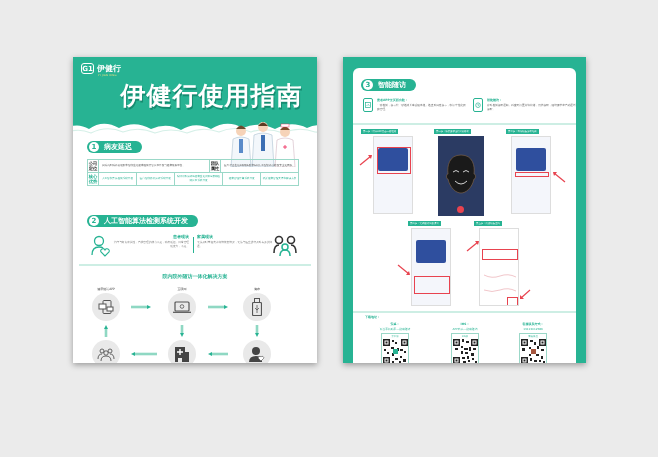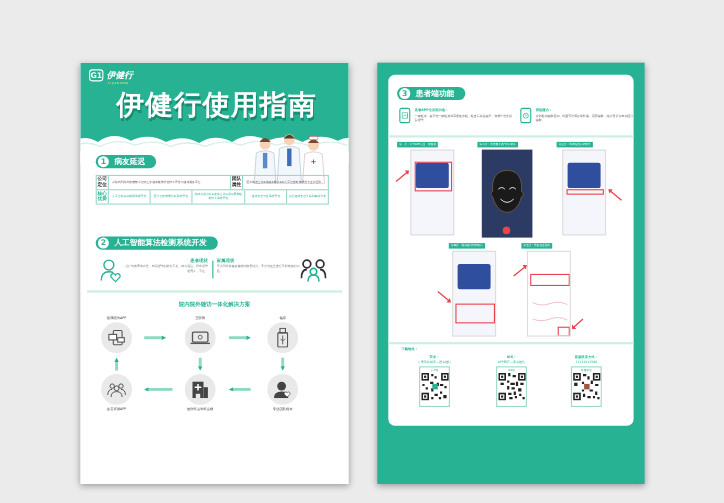--- a/index.html
+++ b/index.html
@@ -1,27 +1,27 @@
 <!DOCTYPE html>
 <html><head>
 <meta charset="utf-8">
 <style>
   *{box-sizing:border-box;margin:0;padding:0;}
   html,body{width:658px;height:457px;overflow:hidden;}
   body{background:#ebebeb;font-family:"DejaVu Sans","Liberation Sans",sans-serif;position:relative;color:#333;}
-  .page{position:absolute;top:57px;height:383px;box-shadow:0 2px 6px rgba(0,0,0,0.35);overflow:hidden;}
+  .page{position:absolute;top:57px;height:306px;box-shadow:0 2px 6px rgba(0,0,0,0.35);overflow:hidden;}
   .page-left{left:73px;width:244px;background:#fff;}
   .page-right{left:343px;width:243px;background:#27b393;}
   .hdr{position:absolute;left:0;top:0;width:244px;height:80px;background:#27b393;}
   .cloud{position:absolute;left:-10px;top:62px;width:264px;height:30px;}
   .logo{position:absolute;left:8px;top:6px;display:flex;align-items:center;gap:3px;}
   .logo-mark{width:13px;height:11px;border:1.5px solid #fff;border-radius:3px;font-size:7px;color:#fff;font-weight:bold;display:flex;align-items:center;justify-content:center;}
-  .logo-txt{font-size:8px;color:#fff;font-weight:bold;font-style:italic;}
+  .logo-txt{font-size:8px;color:#fff;font-weight:bold;}
   .logo-sub{position:absolute;left:25px;top:17px;font-size:2.5px;color:#ffe680;letter-spacing:0.3px;}
-  .title{position:absolute;left:0;width:244px;top:22px;font-size:25px;font-weight:bold;color:#fff;letter-spacing:1px;text-shadow:1px 2px 0 rgba(0,90,70,0.45);padding-left:33px;}
+  .title{position:absolute;left:0;width:244px;top:22px;text-align:center;font-size:25px;font-weight:bold;color:#fff;letter-spacing:1px;text-shadow:1px 2px 0 rgba(0,90,70,0.45);padding-left:33px;}
   .docs{position:absolute;left:150px;top:60px;width:80px;height:50px;}
   .sec-pill{position:absolute;height:12px;border-radius:7px;background:#27b393;display:flex;align-items:center;padding:0 10px 0 2px;gap:5px;}
   .sec-num{width:10px;height:10px;border-radius:50%;background:#fff;color:#27b393;font-size:7px;font-weight:bold;display:flex;align-items:center;justify-content:center;}
   .sec-label{color:#fff;font-size:7px;font-weight:bold;}
   .tbl{position:absolute;left:14px;top:102px;width:212px;border:0.5px solid #9bd8c8;font-size:2.6px;}
   .tbl .row{display:flex;border-bottom:0.5px solid #9bd8c8;}
   .tbl .row:last-child{border-bottom:none;}
   .tbl .hd{width:11px;font-size:4.3px;font-weight:bold;line-height:5px;text-align:center;padding:1px 0;border-right:0.5px solid #9bd8c8;display:flex;align-items:center;justify-content:center;}
   .tbl .tx{padding:1.5px 3px;color:#555;line-height:4px;display:flex;align-items:center;}
   .tbl .adv{flex:1;color:#27b393;text-align:center;padding:1.5px 1px;line-height:4px;border-right:0.5px solid #9bd8c8;display:flex;align-items:center;justify-content:center;}
@@ -228,21 +228,21 @@
   <svg class="harrow" style="left:58px;top:295px;width:26px;" viewBox="0 0 26 4">
       <rect x="4" y="0.7" width="22" height="2.6" fill="#8fd8c3"></rect>
       <path d="M4 0 L0 2 L4 4 Z" fill="#27b393"></path>
     </svg>
 </div>
 
 <div class="page page-right">
   <div class="card">
     <div class="sec-pill" style="left:8px;top:11px;">
       <span class="sec-num">3</span>
-      <span class="sec-label">患者端功能</span>
+      <span class="sec-label">智能随访</span>
     </div>
 
     <div class="feat" style="left:10px;top:30px;">
       <div class="ic">
           <svg width="6" height="6" viewBox="0 0 6 6">
             <rect x="0.5" y="0.5" width="5" height="5" fill="none" stroke="#27b393" stroke-width="0.7"></rect>
             <path d="M1.5 4 L3 2.5 L4.5 3.5" fill="none" stroke="#27b393" stroke-width="0.6"></path>
           </svg>
         </div>
       <div class="t">

